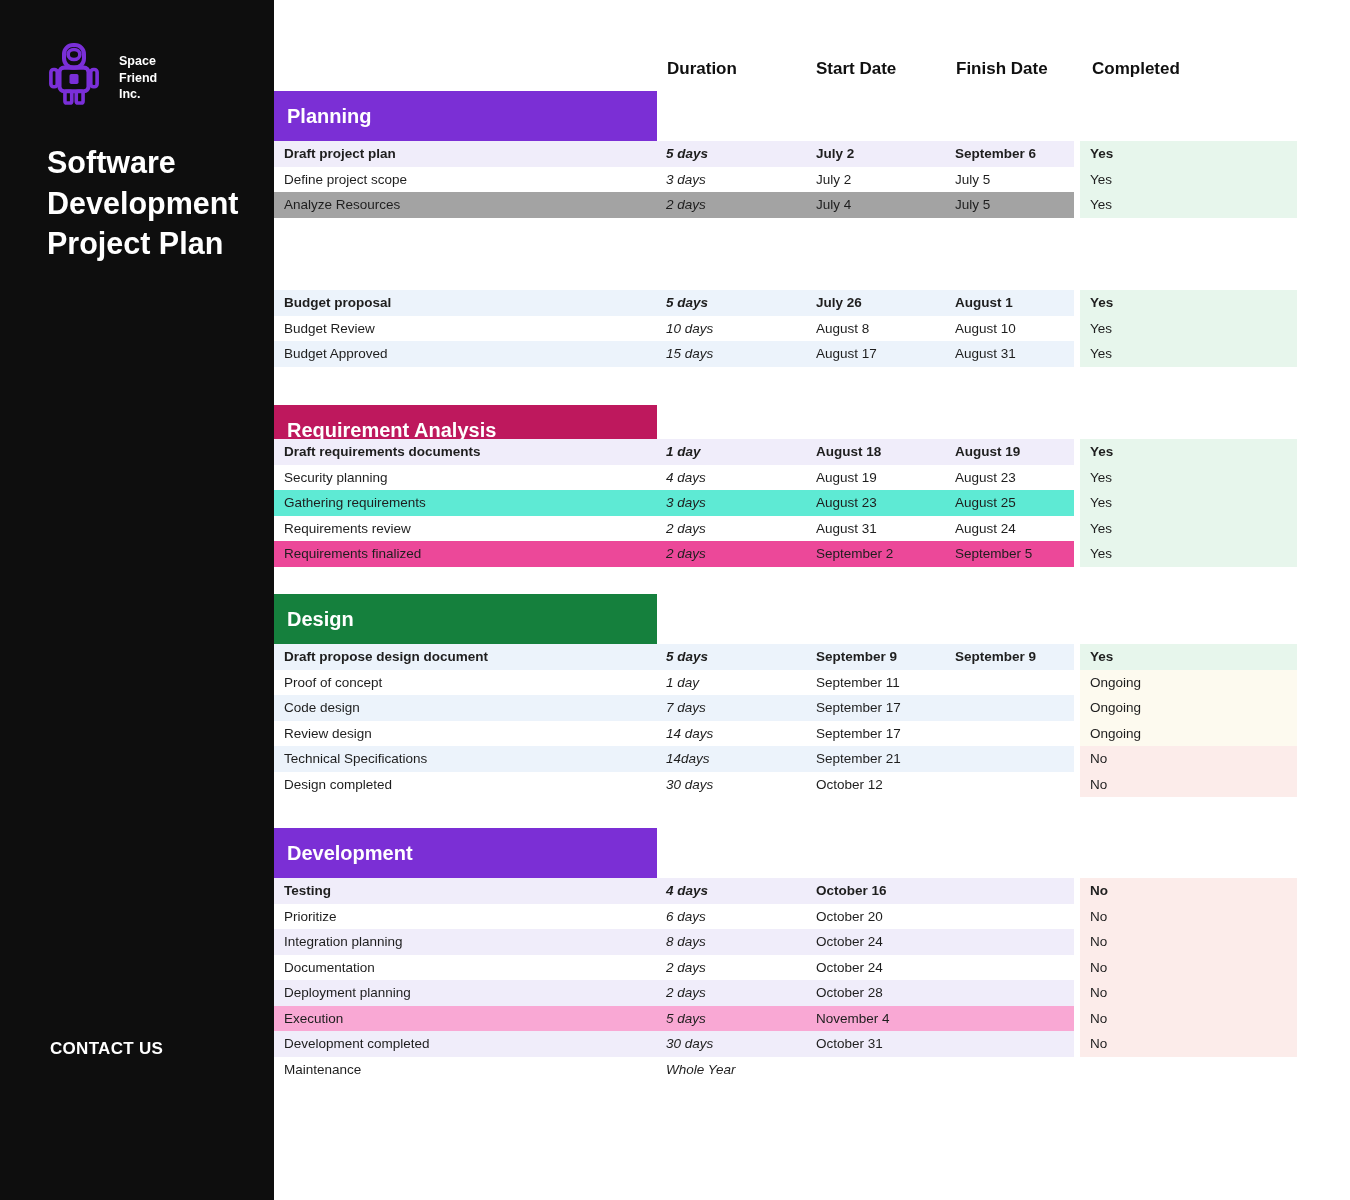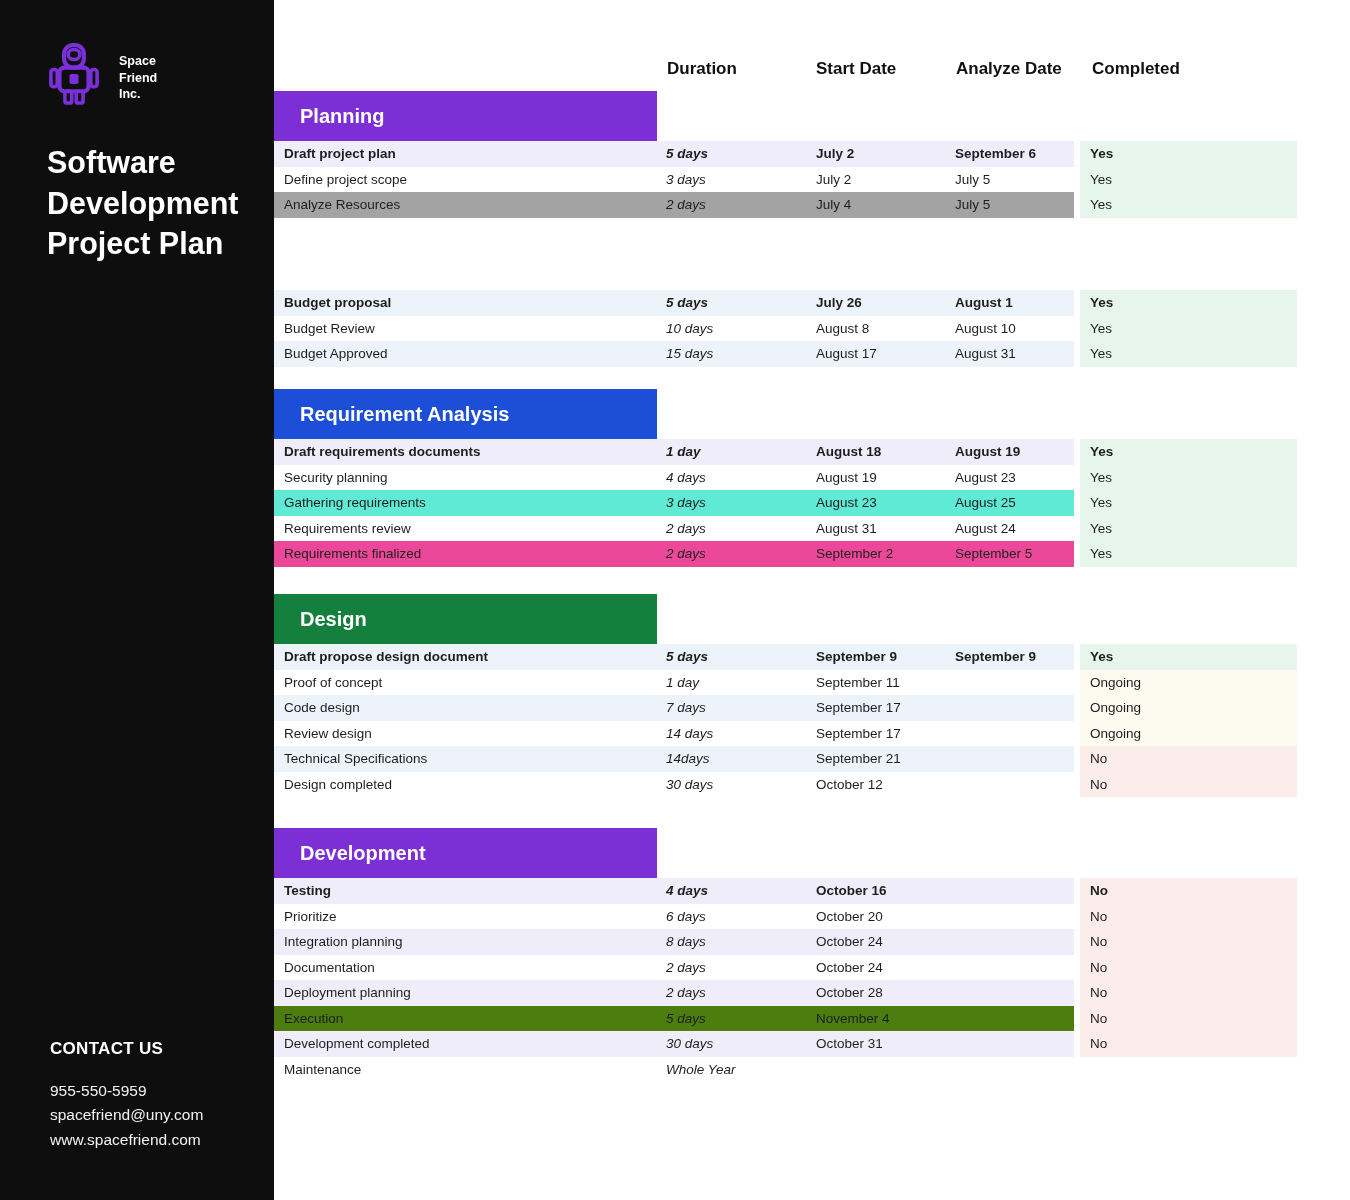--- a/index.html
+++ b/index.html
@@ -26,21 +26,21 @@
   .contact-heading { position:absolute; left:50px; top:1039px; font-size:17px; font-weight:700; letter-spacing:0.3px; }
   .contact-lines { position:absolute; left:50px; top:1079px; font-size:15.5px; line-height:24.3px; color:#f2f2f2; font-weight:400; }
 
   
   .main { position:absolute; left:274px; top:0; width:1076px; height:1200px; background:#ffffff; }
   .col-header { position:absolute; top:59px; font-size:17px; font-weight:700; color:#101010; white-space:nowrap; }
 
   .section { position:absolute; left:0; width:1076px; }
   .banner {
     position:absolute; left:0; top:0; width:383px; height:50px;
-    display:flex; align-items:center; padding-left:26px;
+    display:flex; align-items:center; padding-left:13px;
     color:#ffffff; font-size:20px; font-weight:700;
   }
   .row { position:absolute; left:0; width:800px; height:25.5px; }
   .cell {
     position:absolute; top:0; height:25.5px; line-height:25.5px;
     font-size:13.5px; color:#1e1e1e; white-space:nowrap;
   }
   .cell.name  { left:10px; }
   .cell.dur   { left:392px; font-style:italic; }
   .cell.start { left:542px; }
@@ -69,31 +69,26 @@
     <div class="company-name">
       <div>Space</div>
       <div>Friend</div>
       <div>Inc.</div>
     </div>
   </div>
 
   <div class="side-title">Software Development Project Plan</div>
 
   <div class="contact-heading">CONTACT US</div>
-  <div class="contact-lines">
-    <div>955-550-5959</div>
-    <div>spacefriend@uny.com</div>
-    <div>www.spacefriend.com</div>
-  </div>
 </div>
 
 <div class="main" id="plan-table">
   <div class="col-header" style="left:393px">Duration</div>
   <div class="col-header" style="left:542px">Start Date</div>
-  <div class="col-header" style="left:682px">Analyze Date</div>
+  <div class="col-header" style="left:682px">Finish Date</div>
   <div class="col-header" style="left:818px">Completed</div>
 
 <div class="section" style="top: 91px; height: 126.5px;">
       <div class="banner" style="background: rgb(123, 47, 213);">Planning</div>
       <div class="row bold-row" style="top: 50px; background: rgb(240, 237, 250);">
         <span class="cell name">Draft project plan</span>
         <span class="cell dur">5 days</span>
         <span class="cell start">July 2</span>
         <span class="cell fin">September 6</span>
       </div>
@@ -130,21 +125,21 @@
       <div class="status" style="top: 75.5px; background: rgb(231, 246, 236);">Yes</div>
       <div class="row" style="top: 101px; background: rgb(236, 243, 251);">
         <span class="cell name">Budget Approved</span>
         <span class="cell dur">15 days</span>
         <span class="cell start">August 17</span>
         <span class="cell fin">August 31</span>
       </div>
       <div class="status" style="top: 101px; background: rgb(231, 246, 236);">Yes</div>
     </div>
     <div class="section" style="top: 389px; height: 177.5px;">
-      <div class="banner" style="background: #1d4ed8;">Requirement Analysis</div>
+      <div class="banner" style="background: #be185d; margin-top: 16px;">Requirement Analysis</div>
       <div class="row bold-row" style="top: 50px; background: rgb(240, 237, 250);">
         <span class="cell name">Draft requirements documents</span>
         <span class="cell dur">1 day</span>
         <span class="cell start">August 18</span>
         <span class="cell fin">August 19</span>
       </div>
       <div class="status bold-row" style="top: 50px; background: rgb(231, 246, 236);">Yes</div>
       <div class="row" style="top: 75.5px; background: rgb(255, 255, 255);">
         <span class="cell name">Security planning</span>
         <span class="cell dur">4 days</span>
@@ -239,21 +234,21 @@
         <span class="cell dur">2 days</span>
         <span class="cell start">October 24</span>
       </div>
       <div class="status" style="top: 126.5px; background: rgb(252, 236, 234);">No</div>
       <div class="row" style="top: 152px; background: rgb(240, 237, 250);">
         <span class="cell name">Deployment planning</span>
         <span class="cell dur">2 days</span>
         <span class="cell start">October 28</span>
       </div>
       <div class="status" style="top: 152px; background: rgb(252, 236, 234);">No</div>
-      <div class="row" style="top: 177.5px; background: #4d7c0f;">
+      <div class="row" style="top: 177.5px; background: #f9a8d4;">
         <span class="cell name">Execution</span>
         <span class="cell dur">5 days</span>
         <span class="cell start">November 4</span>
       </div>
       <div class="status" style="top: 177.5px; background: rgb(252, 236, 234);">No</div>
       <div class="row" style="top: 203px; background: rgb(240, 237, 250);">
         <span class="cell name">Development completed</span>
         <span class="cell dur">30 days</span>
         <span class="cell start">October 31</span>
       </div>

